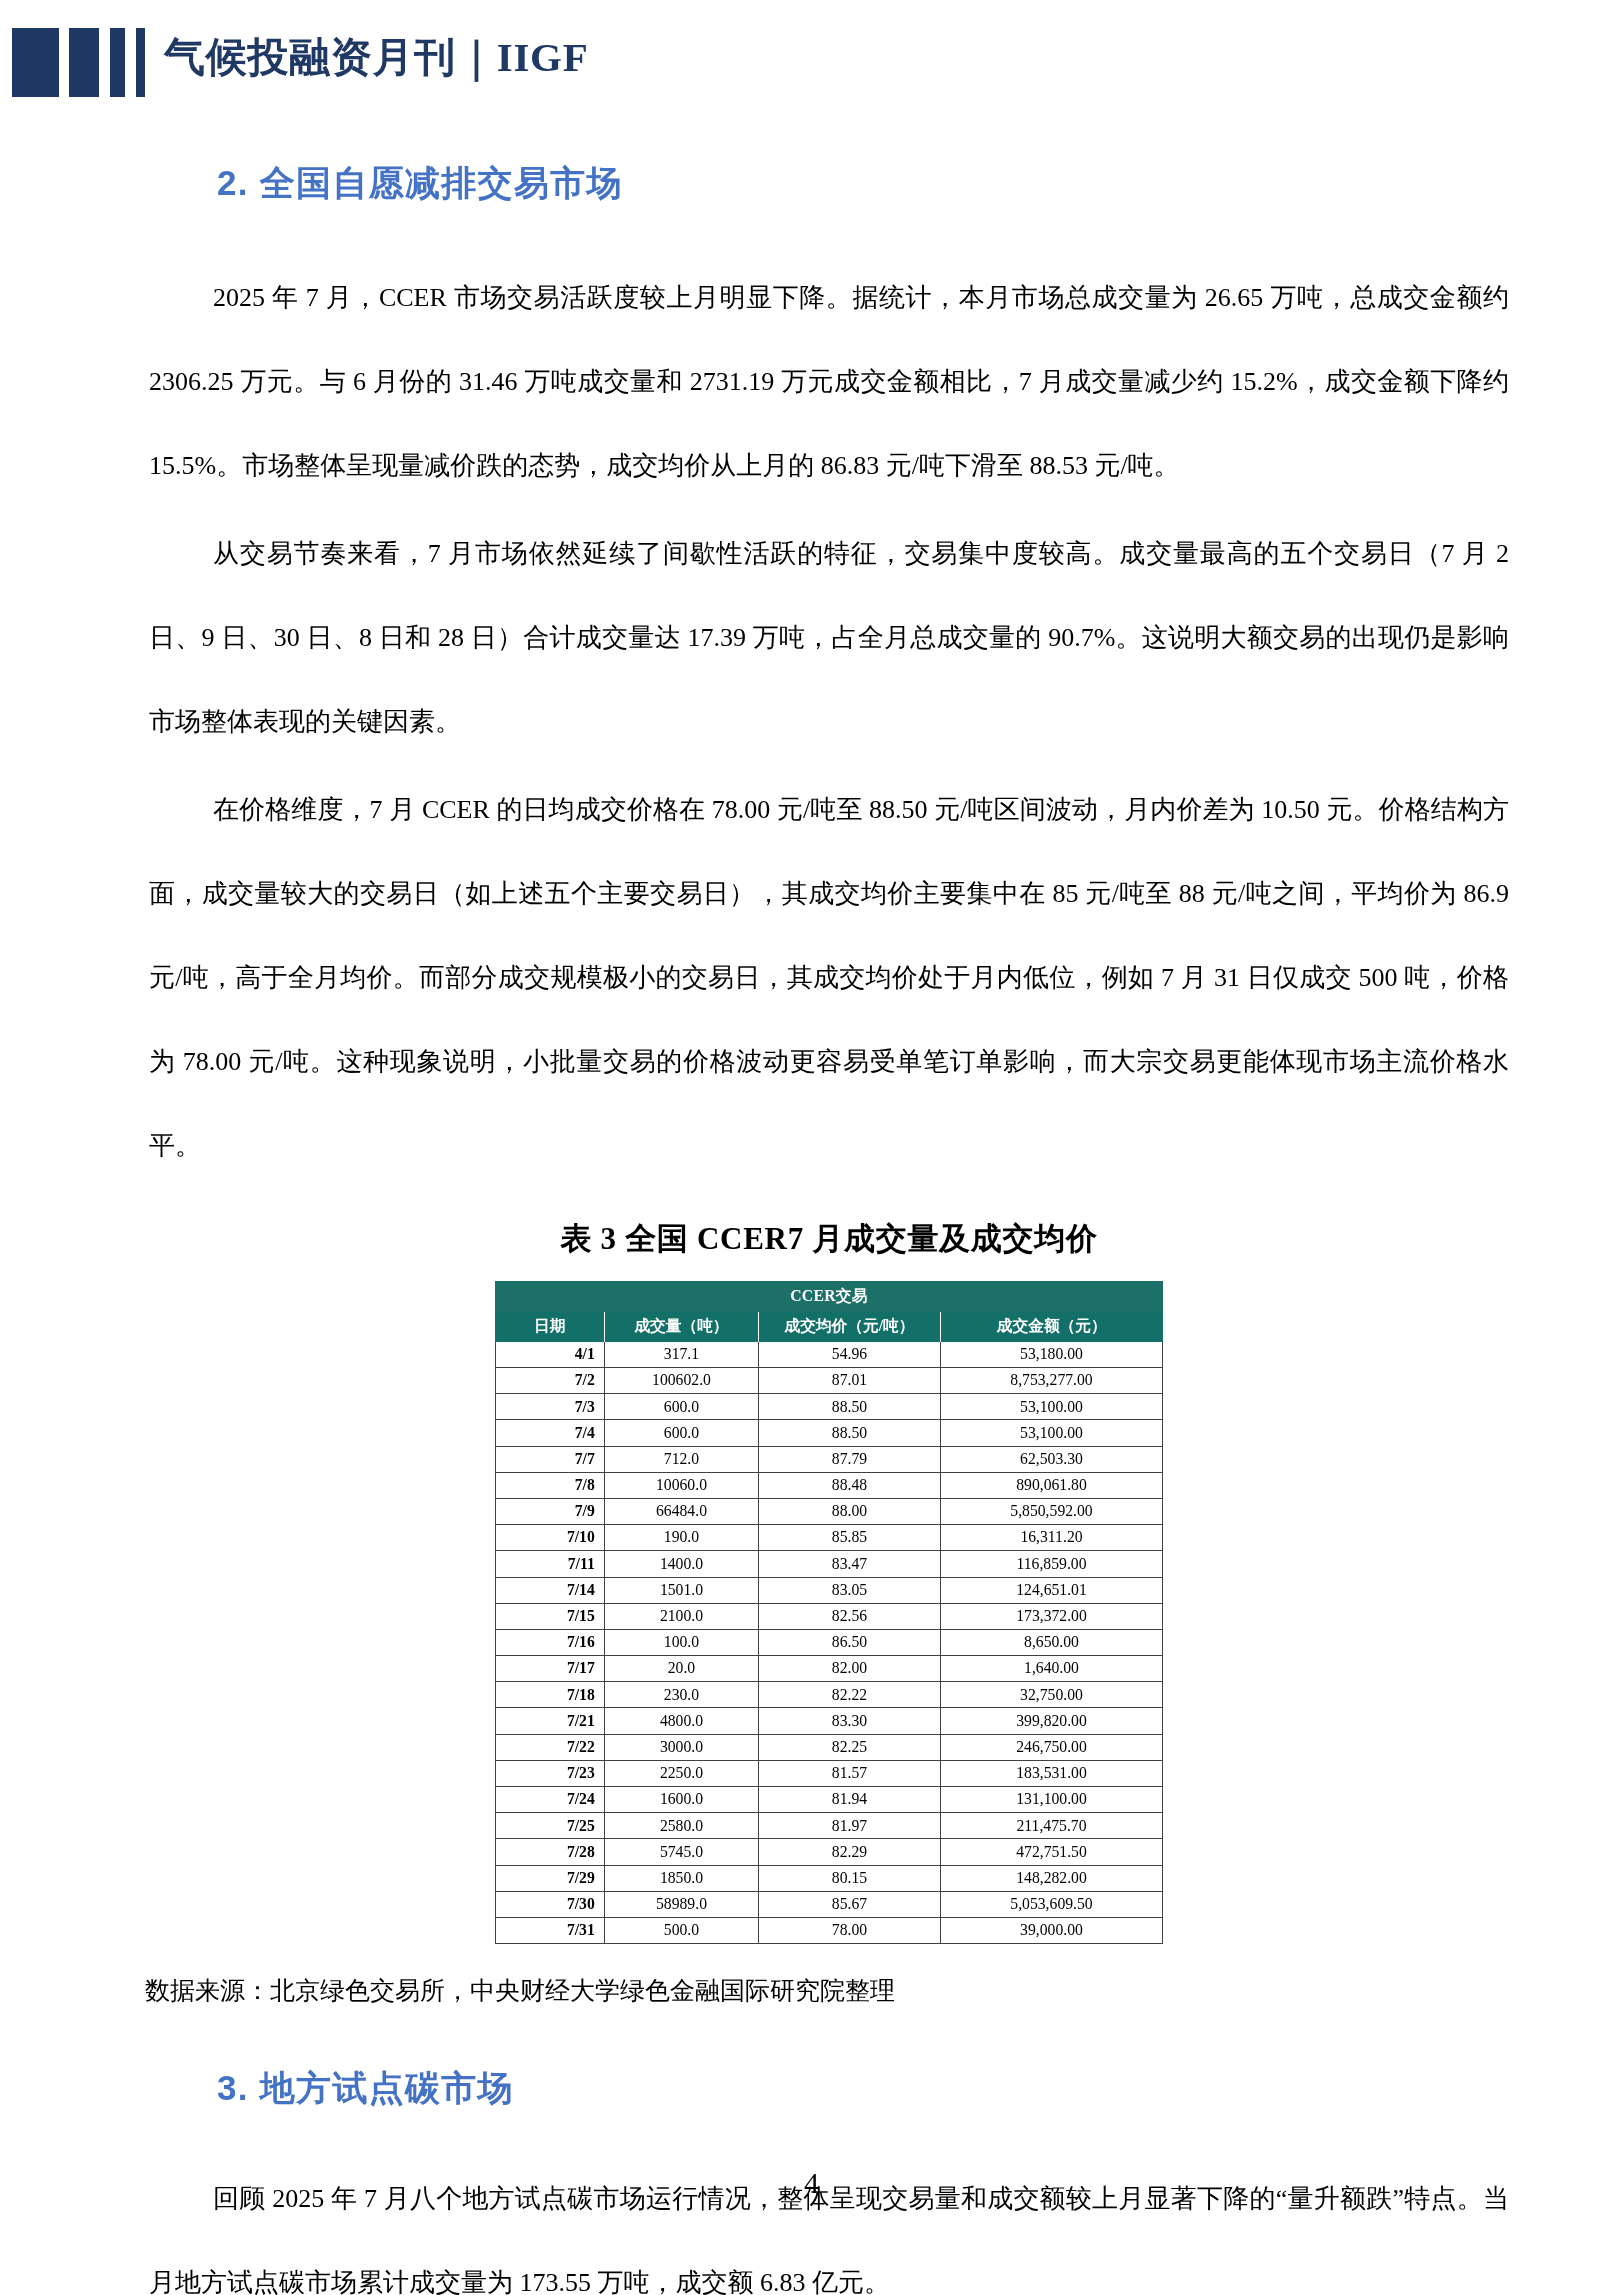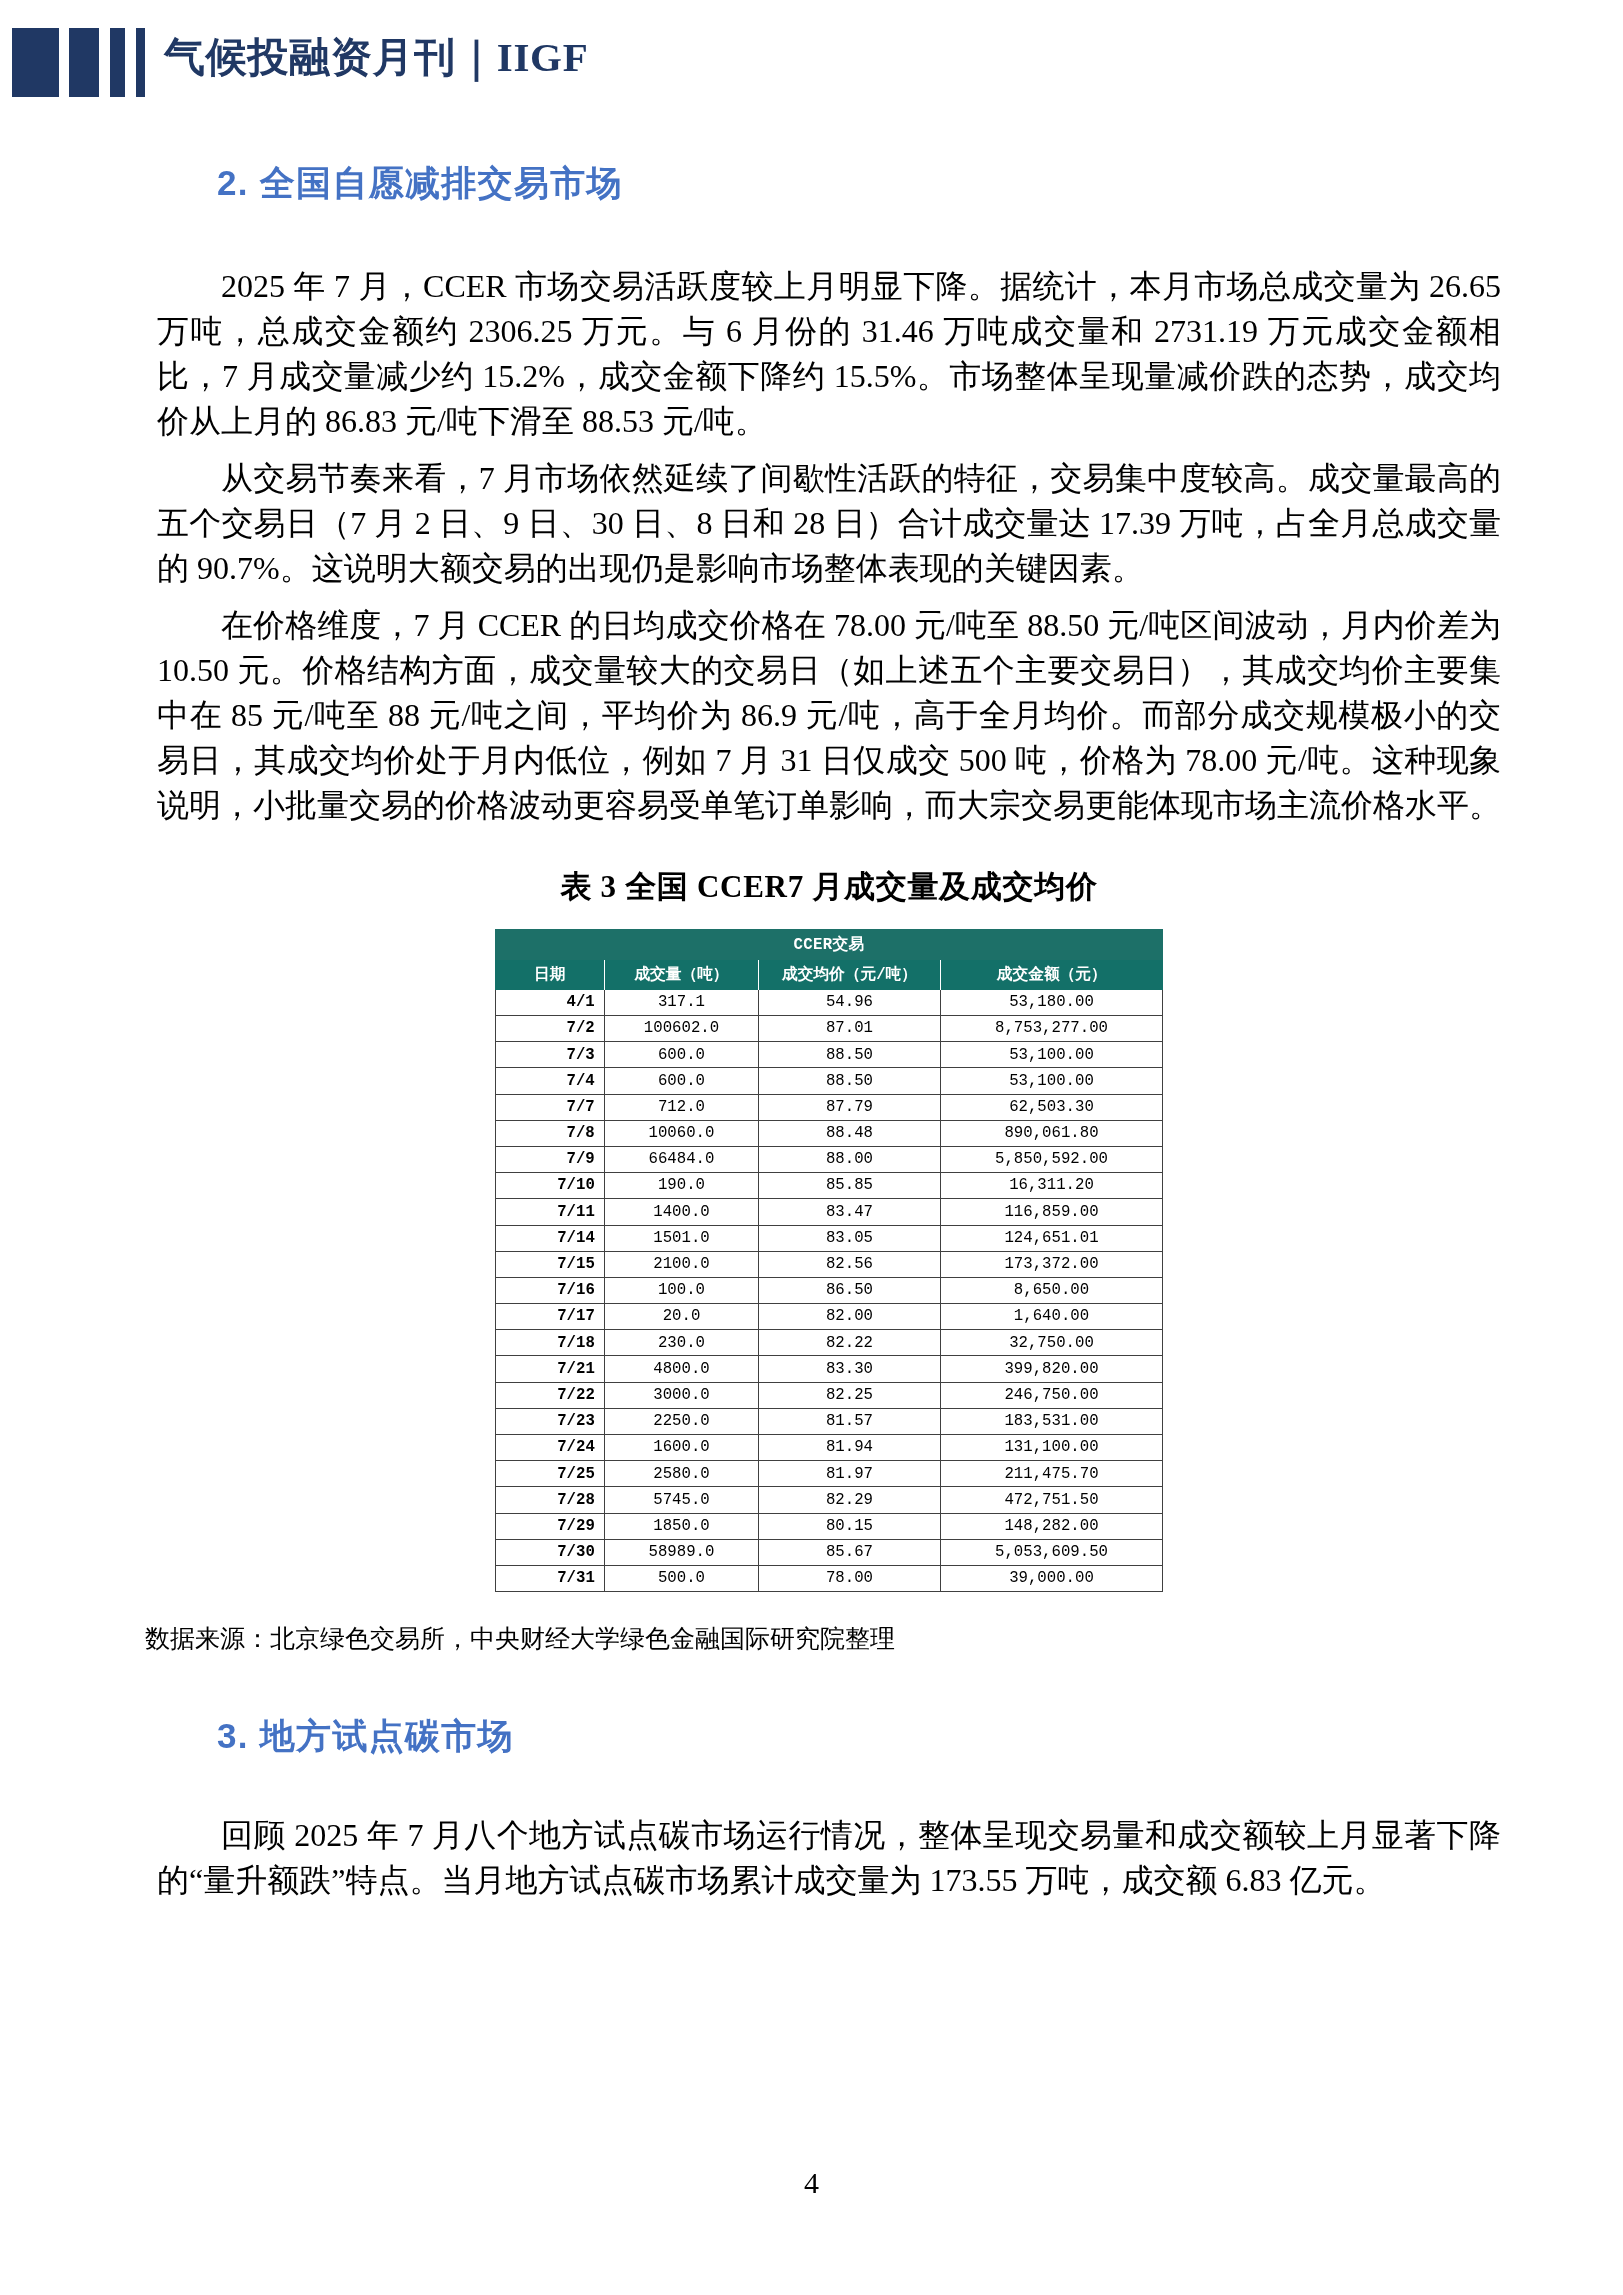--- a/index.html
+++ b/index.html
@@ -66,23 +66,23 @@
     margin: 8px;
     font-family: "Liberation Sans", "DejaVu Sans", sans-serif;
     font-size: 35px;
     font-weight: bold;
     color: #4472c4;
     letter-spacing: 1.3px;
     padding-left: 64px;
   }
 
   p.body-par {
-    margin: 12px;
-    font-size: 32px;
-    line-height: 45px;
+    margin: 4px;
+    font-size: 26px;
+    line-height: 84px;
     text-align: justify;
     text-justify: inter-ideograph;
     text-indent: 64px;
     letter-spacing: 0px;
     font-family: "Liberation Serif", "DejaVu Serif", serif;
   }
 
   .sp-after-h2 { height: 37px; }
 
   
@@ -96,21 +96,21 @@
   }
 
   .table-wrap {
     display: flex;
     justify-content: center;
   }
 
   table.ccer {
     border-collapse: collapse;
     width: 667px;
-    font-family: Liberation Mono, monospace;
+    font-family: Liberation Serif, serif;
     table-layout: fixed;
   }
   table.ccer col.c-date  { width: 109px; }
   table.ccer col.c-vol   { width: 154px; }
   table.ccer col.c-price { width: 182px; }
   table.ccer col.c-amt   { width: 222px; }
 
   table.ccer thead tr.title-row th {
     background: #1d7068;
     color: #ffffff;

